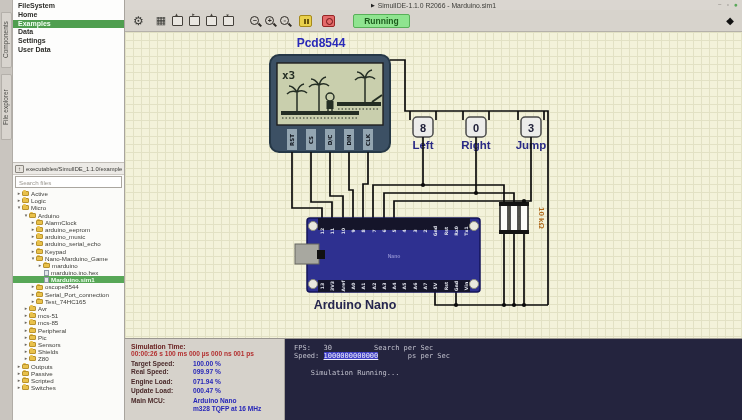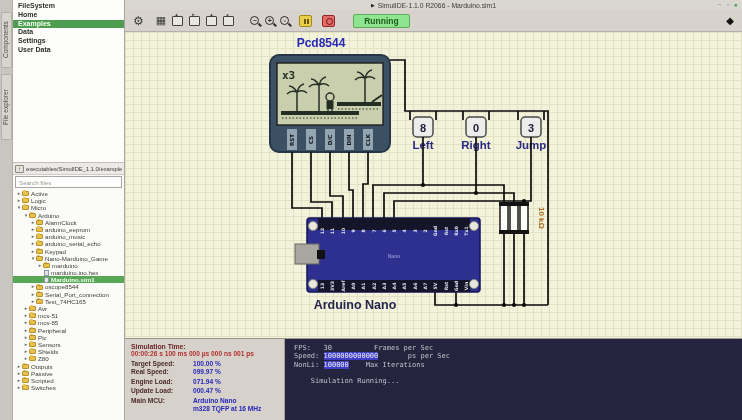--- a/index.html
+++ b/index.html
@@ -90,21 +90,21 @@
   .infopanel { width:160px; background:#d6d2cb; border-right:1px solid #a5a19b; padding:4px 6px; flex:none; }
   .ip-title { font-size:6.8px; font-weight:700; color:#6b2424; }
   .ip-time { font-size:6.6px; font-weight:700; color:#b33030; margin-bottom:3px; white-space:nowrap; }
   .ip-row { display:flex; font-size:6.6px; line-height:8.2px; }
   .ip-row .l { width:62px; font-weight:700; color:#4a2a2a; flex:none; }
   .ip-row .v { color:#2626b8; font-weight:700; }
   .ip-row.gap { margin-top:2px; }
   .console { flex:1; background:#24243e; padding:5px 9px; font-family:"DejaVu Sans Mono",monospace;
     font-size:7px; line-height:8.3px; color:#c2c2ce; }
   .cline { white-space:pre; }
-  .cline .hl { background:#3d3dc4; color:#eeeef8; }
+  .cline .hl { background:#3d3dc4; color:#eeeef8;text-decoration:underline; }
 </style>
 </head>
 <body>
 
 <div class="app">
 
   <div class="tabstrip">
     <div class="vtab t1">Components</div>
     <div class="vtab t2">File explorer</div>
   </div>
@@ -481,22 +481,21 @@
             <span class="v">000.47 %</span>
           </div>
         <div class="ip-row gap">
             <span class="l">Main MCU:</span>
           <span class="v">
             <span>Arduino Nano</span><br><span>m328 TQFP at 16 MHz</span>
           </span>
         </div>
       </div>
       <div class="console" id="console">
-          <div class="cline"><span>FPS:   </span><span>30</span><span>          Frames per Sec</span></div>
+          <div class="cline"><span>FPS:   </span><span>30</span><span>          Search per Sec</span></div>
           <div class="cline"><span>Speed: </span><span class="hl">1000000000000</span><span>       ps per Sec</span></div>
-          <div class="cline"><span>NonLi: </span><span class="hl">100000</span><span>    Max Iterations</span></div>
           <div class="cline">&nbsp;</div>
           <div class="cline"><span>    Simulation Running...</span></div>
         </div>
     </div>
 
   </div>
 </div>
 
 </body></html>

